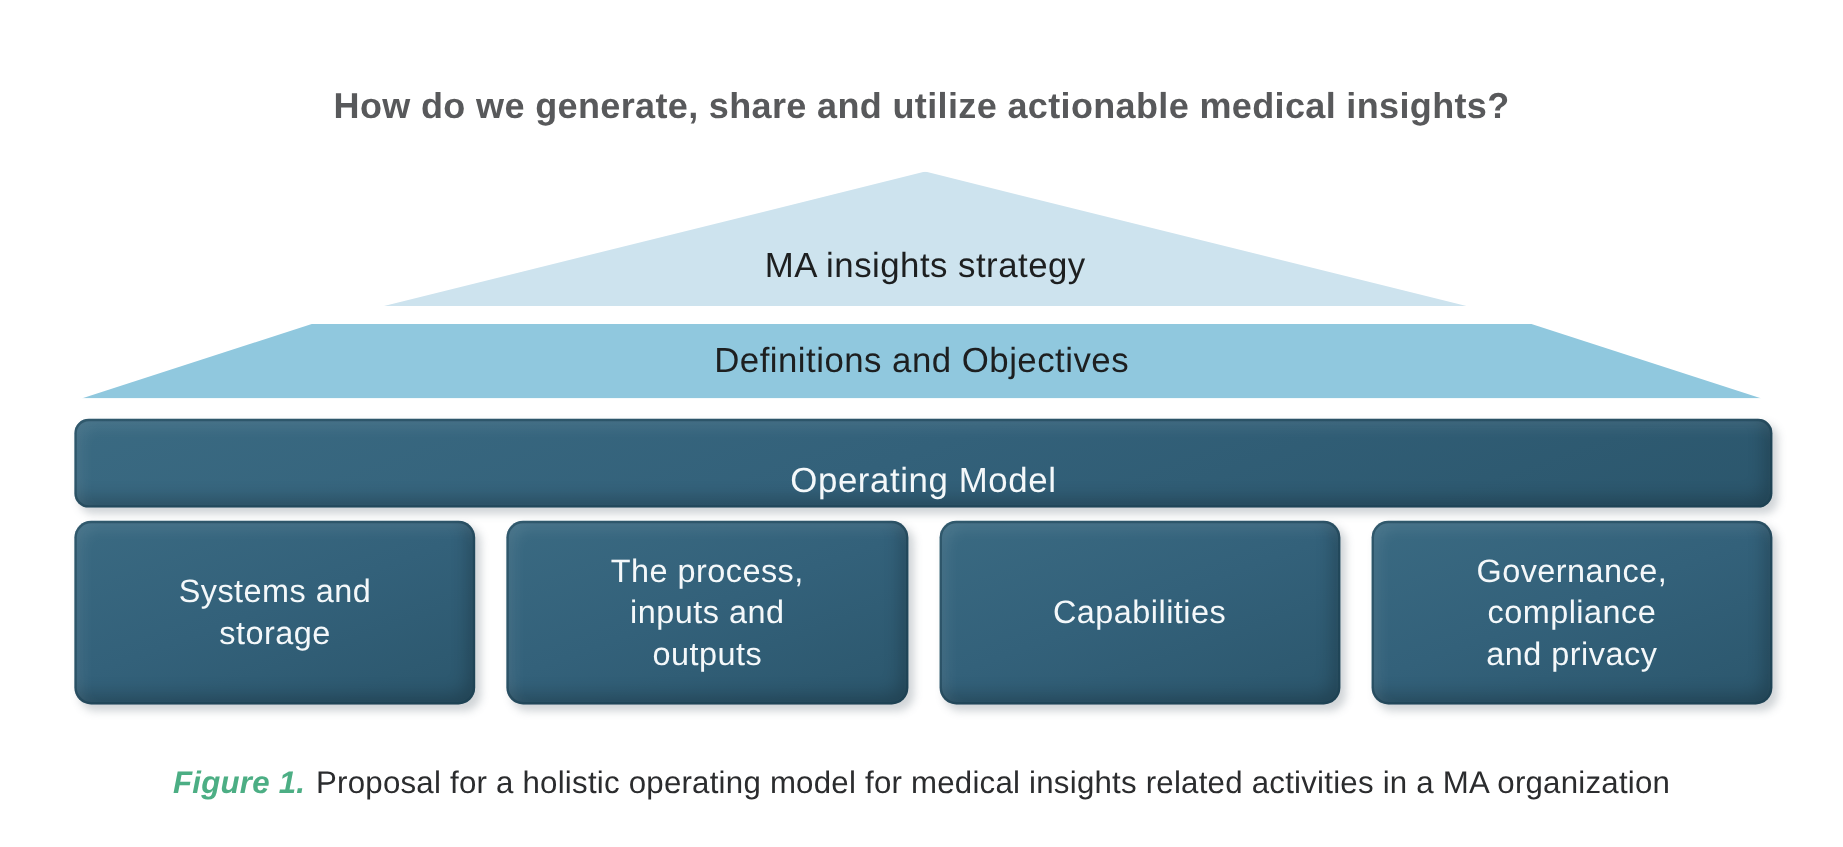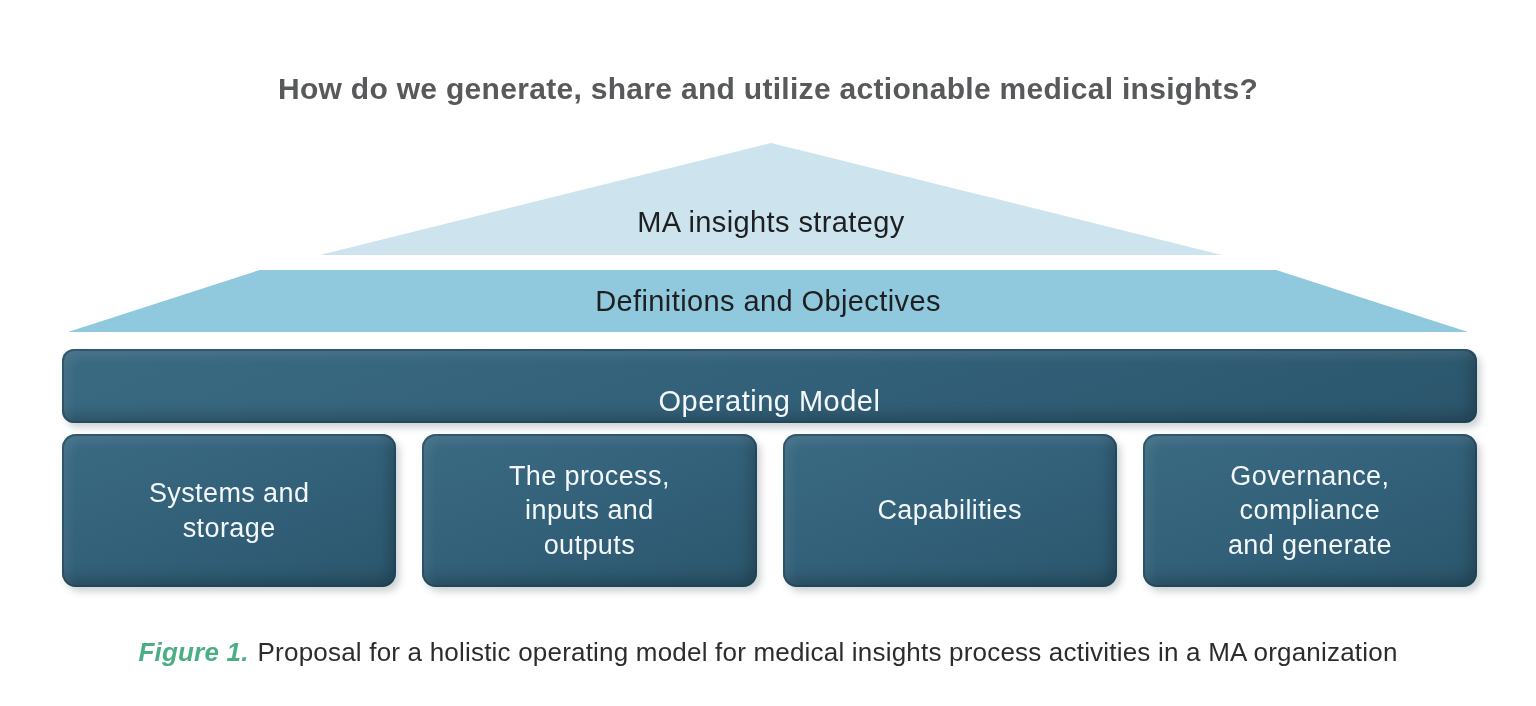--- a/index.html
+++ b/index.html
@@ -116,21 +116,21 @@
       <span class="pillar-label">The process,
 inputs and
 outputs</span>
     </div>
     <div class="pillar teal">
       <span class="pillar-label">Capabilities</span>
     </div>
     <div class="pillar teal">
       <span class="pillar-label">Governance,
 compliance
-and generate</span>
+and privacy</span>
     </div>
   </div>
 
   <div class="caption">
-    <span class="caption-prefix">Figure 1.</span><span>Proposal for a holistic operating model for medical insights process activities in a MA organization</span>
+    <span class="caption-prefix">Figure 1.</span><span>Proposal for a holistic operating model for medical insights related activities in a MA organization</span>
   </div>
 
 </div>
 
 </body></html>

